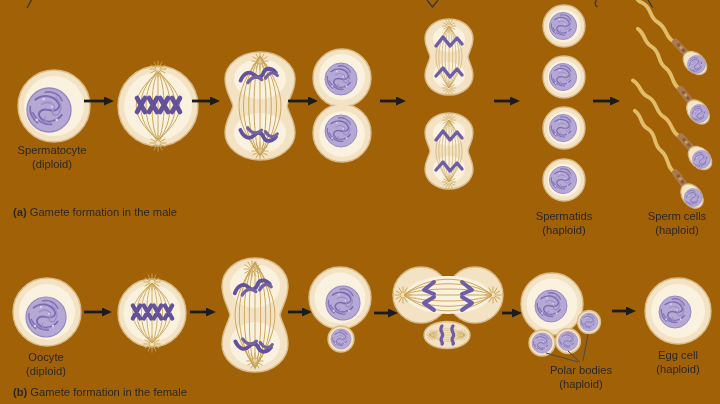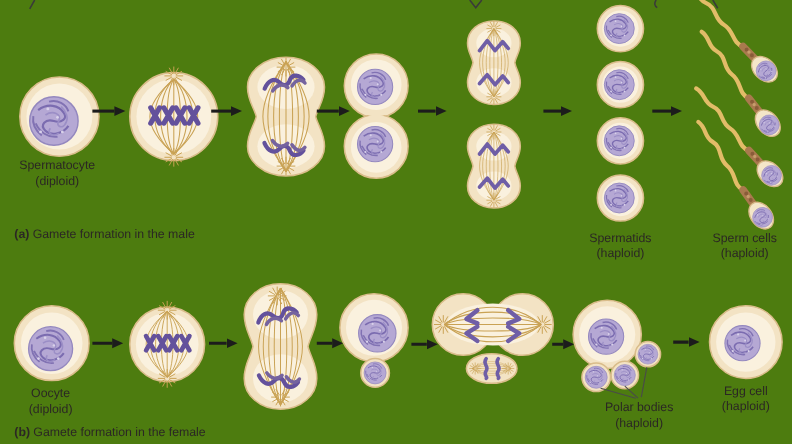--- a/index.html
+++ b/index.html
@@ -1,16 +1,16 @@
 <!DOCTYPE html>
 <html><head>
 <meta charset="utf-8">
 <style>
   html,body{margin:0;padding:0;background:#ffffff;}
-  .stage{width:720px;height:404px;position:relative;background:#4d7c0f;overflow:hidden;}
+  .stage{width:720px;height:404px;position:relative;background:#a16207;overflow:hidden;}
   svg{display:block;}
   .lbl{font:11.2px "Liberation Sans", sans-serif;fill:#2b2724;}
   .mid{text-anchor:middle;}
   .b{font-weight:bold;}
   .membrane{fill:#f3e3c4;stroke:#d9bc8a;stroke-width:1.4;}
   .inner{fill:#faf1de;stroke:none;}
   .cover{fill:#f3e3c4;stroke:none;}
   .fiber path{stroke:#c9a254;stroke-width:0.95;fill:none;}
   .aster line{stroke:#c9a254;stroke-width:0.9;}
   .chromo{stroke:#63519c;stroke-width:4.6;fill:none;stroke-linecap:round;stroke-linejoin:round;}

